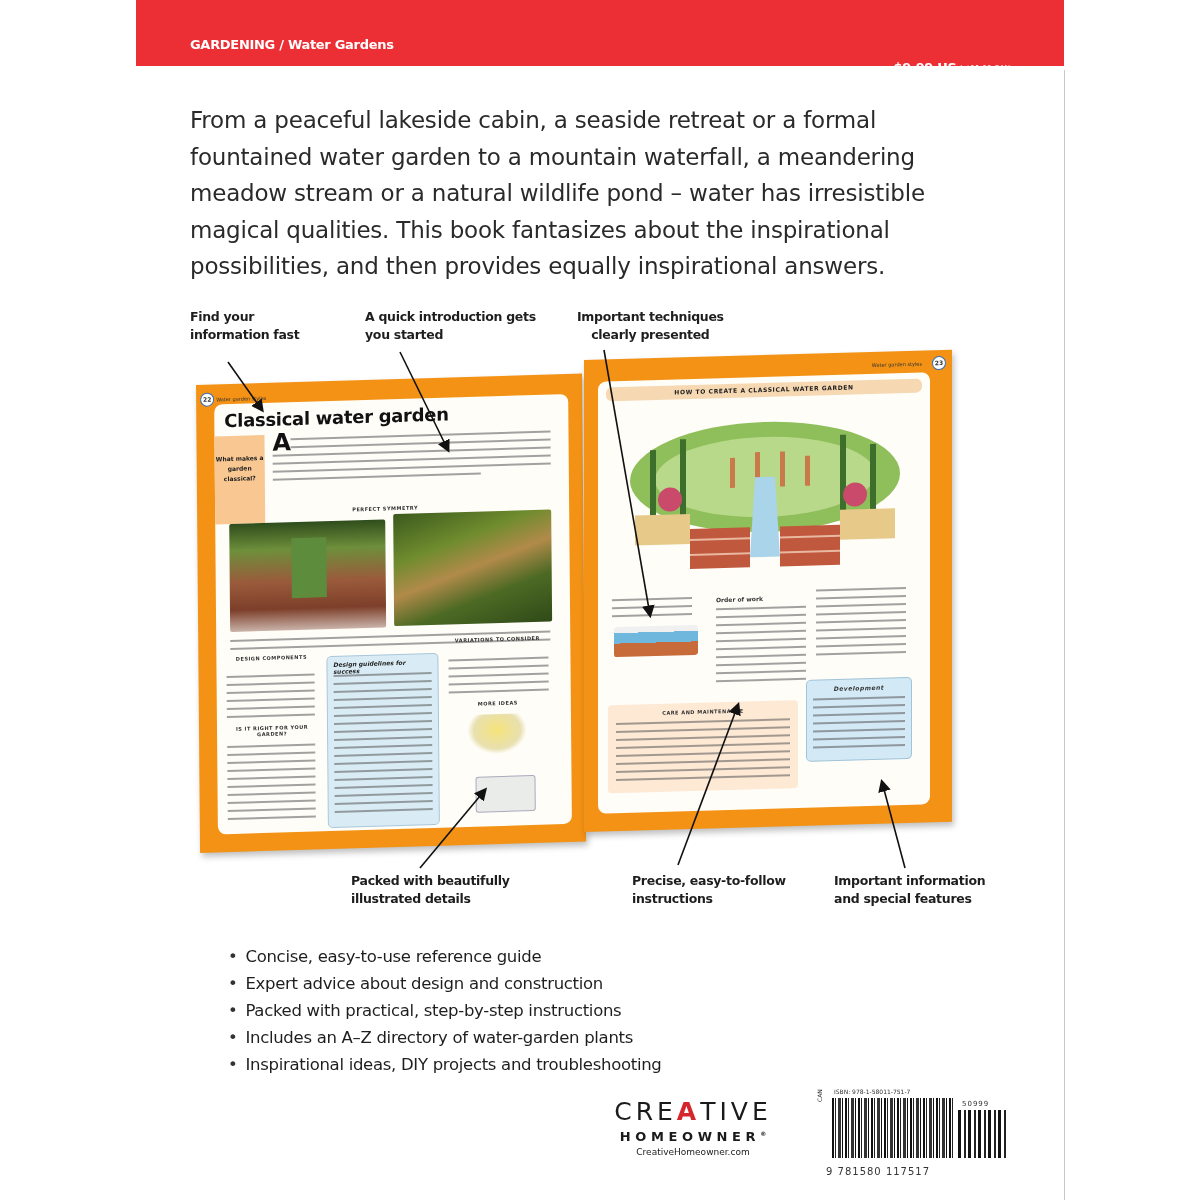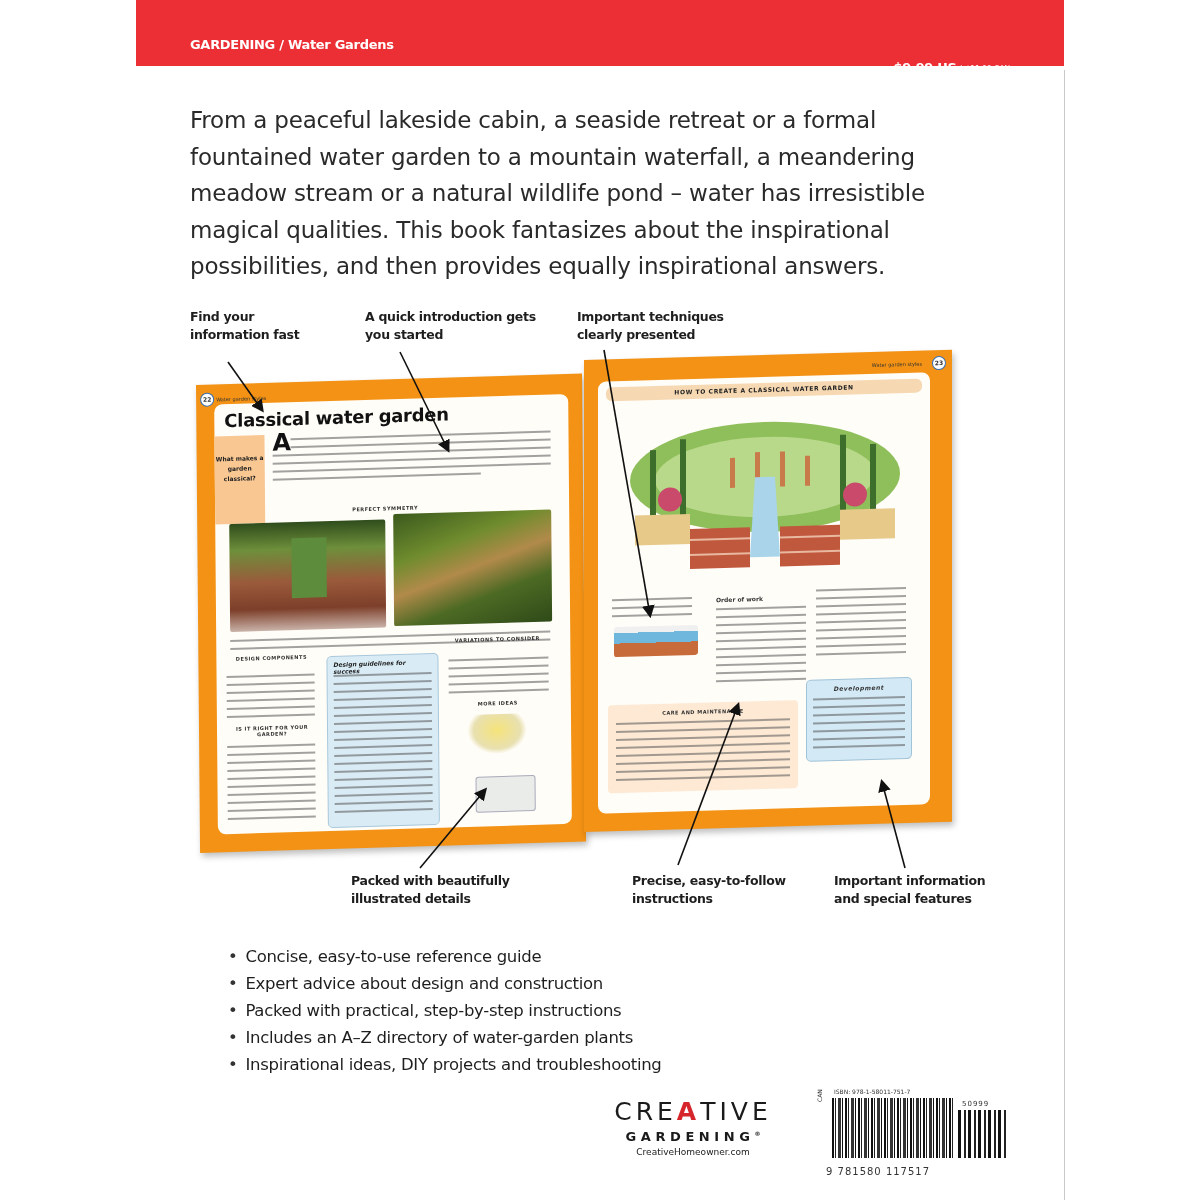--- a/index.html
+++ b/index.html
@@ -84,21 +84,21 @@
   </div>
 
   <div class="callout" style="left:54px;top:308px;">
     <div>Find your</div>
     <div>information fast</div>
   </div>
   <div class="callout" style="left:229px;top:308px;">
     <div>A quick introduction gets</div>
     <div>you started</div>
   </div>
-  <div class="callout" style="left:441px;top:308px;">
+  <div class="callout" style="left:441px;top:308px;text-align:center;">
     <div>Important techniques</div>
     <div>clearly presented</div>
   </div>
 
   <div class="page page-left">
     <div class="pnum" style="left:4px;top:8px;">22</div>
     <div class="runhead" style="left:20px;top:12px;">Water garden styles</div>
     <div class="inner">
       <div class="spread-title">Classical water garden</div>
       <div class="sidebar-q">What makes a garden classical?</div>
@@ -279,21 +279,21 @@
   <ul class="bullets">
     <li>Concise, easy-to-use reference guide</li>
     <li>Expert advice about design and construction</li>
     <li>Packed with practical, step-by-step instructions</li>
     <li>Includes an A–Z directory of water-garden plants</li>
     <li>Inspirational ideas, DIY projects and troubleshooting</li>
   </ul>
 
   <div class="logo">
     <div class="l1"><span>CRE</span><span class="a">A</span><span>TIVE</span></div>
-    <div class="l2"><span>GARDENING</span><sup>®</sup></div>
+    <div class="l2"><span>HOMEOWNER</span><sup>®</sup></div>
     <div class="l3">CreativeHomeowner.com</div>
   </div>
 
   <div class="barcode">
     <div class="isbn-top">ISBN: 978-1-58011-751-7</div>
     <div class="cad-rot">CAN</div>
     <div class="bars"></div>
     <div class="addon-num">50999</div>
     <div class="bars2"></div>
     <div class="isbn-bottom">9 781580 117517</div>

